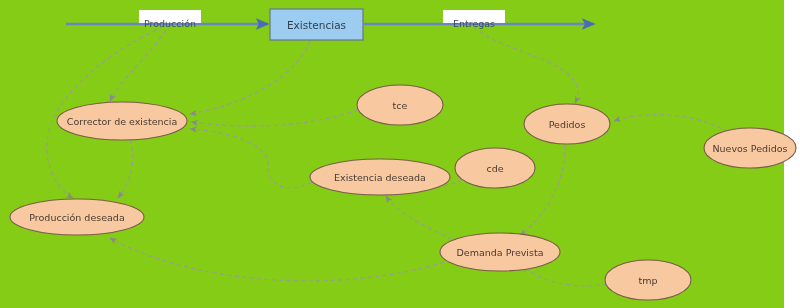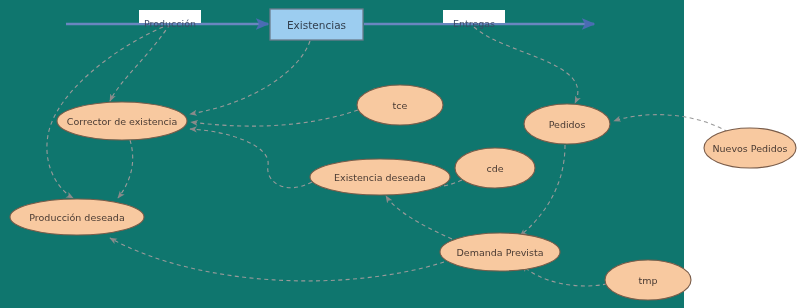--- a/index.html
+++ b/index.html
@@ -1,18 +1,18 @@
 <!DOCTYPE html>
 <html><head>
 <meta charset="utf-8">
 <style>
   html,body{margin:0;padding:0;background:#ffffff;}
   body{width:800px;height:308px;overflow:hidden;
        font-family:"DejaVu Sans","Liberation Sans",sans-serif;}
-  #stage{position:relative;width:684px;height:308px;background:#0f766e;}
+  #stage{position:relative;width:784px;height:308px;background:#84cc16;}
   svg#diagram{position:absolute;left:0;top:0;width:800px;height:308px;}
   .node-label{
     font-family:"DejaVu Sans","Liberation Sans",sans-serif;
     fill:#4a3b33;
     text-anchor:middle;
     dominant-baseline:middle;
   }
   .flow-label{
     font-family:"DejaVu Sans","Liberation Sans",sans-serif;
     fill:#3b4a66;

